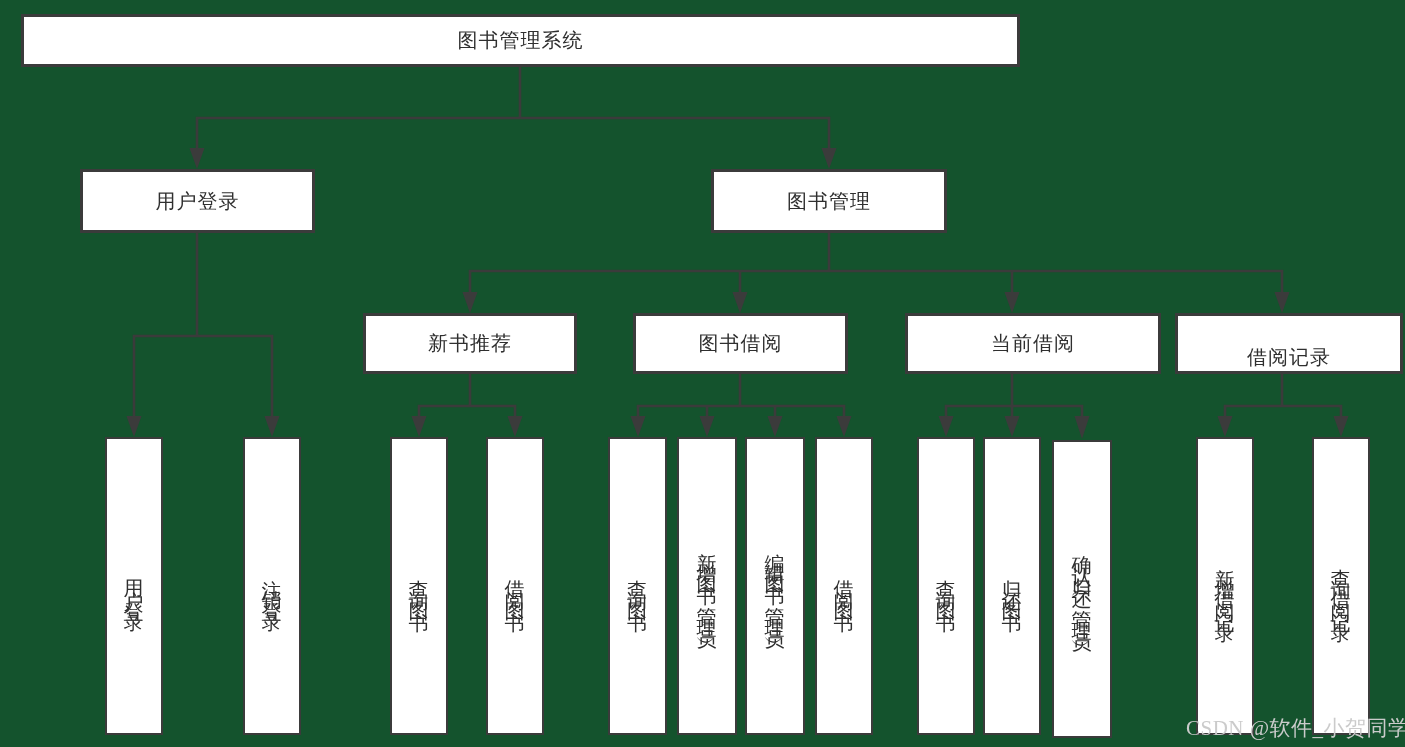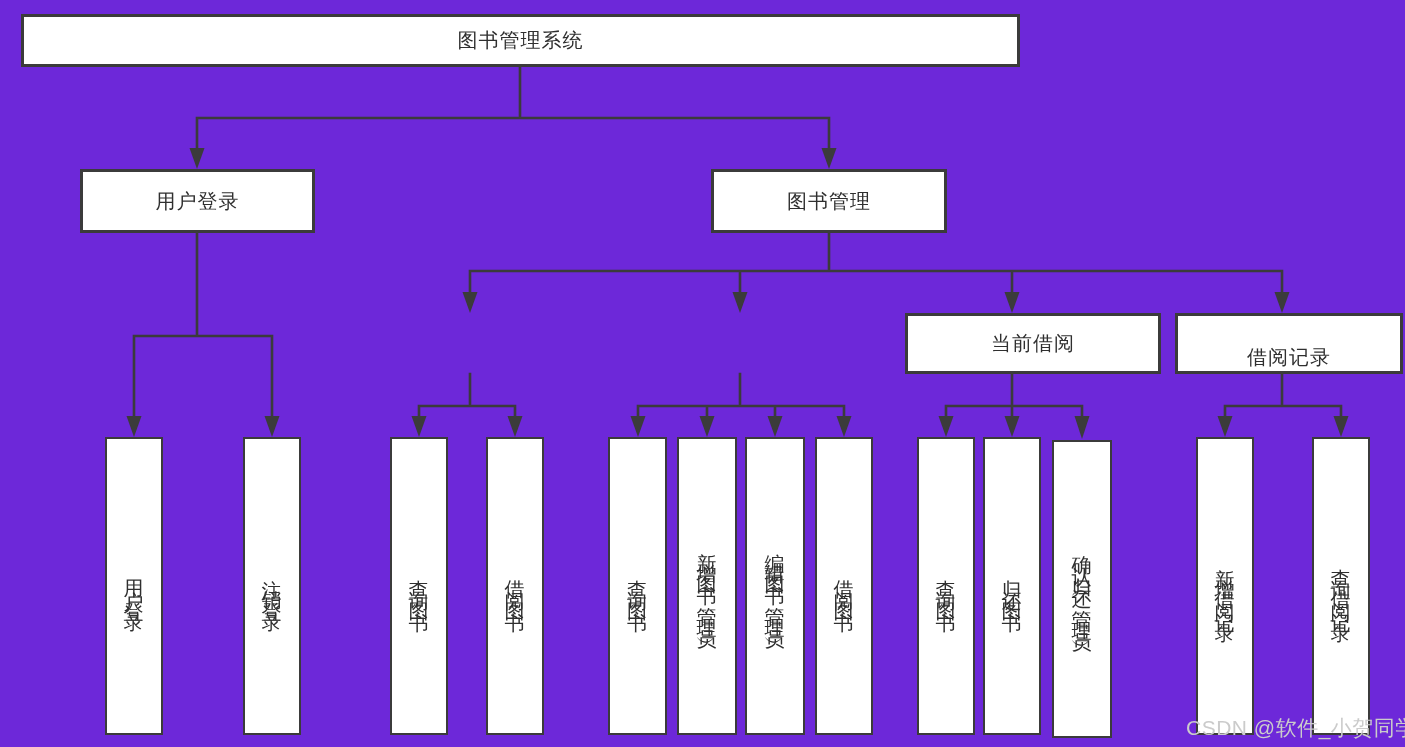--- a/index.html
+++ b/index.html
@@ -4,22 +4,22 @@
 <style>
   html, body {
     margin: 0;
     padding: 0;
     background: #ffffff;
   }
   .canvas {
     position: relative;
     width: 1405px;
     height: 747px;
-    background: #6d28d9;
-    font-family: Liberation Sans, sans-serif;
+    background: #14532d;
+    font-family: Liberation Serif, serif;
     overflow: hidden;
   }
   .connector-layer {
     position: absolute;
     left: 0;
     top: 0;
     width: 1405px;
     height: 747px;
     pointer-events: none;
   }
@@ -128,20 +128,26 @@
     <span>图书管理系统</span>
   </div>
 
   <div class="node n-l2-0">
     <span>用户登录</span>
   </div>
   <div class="node n-l2-1">
     <span>图书管理</span>
   </div>
 
+  <div class="node n-m-0">
+    <span>新书推荐</span>
+  </div>
+  <div class="node n-m-1">
+    <span>图书借阅</span>
+  </div>
   <div class="node n-m-2">
     <span>当前借阅</span>
   </div>
   <div class="node n-m-3">
     <span>借阅记录</span>
   </div>
 
   <div class="node node-leaf n-lf-0">
     <span class="vtext">用户登录</span>
   </div>

